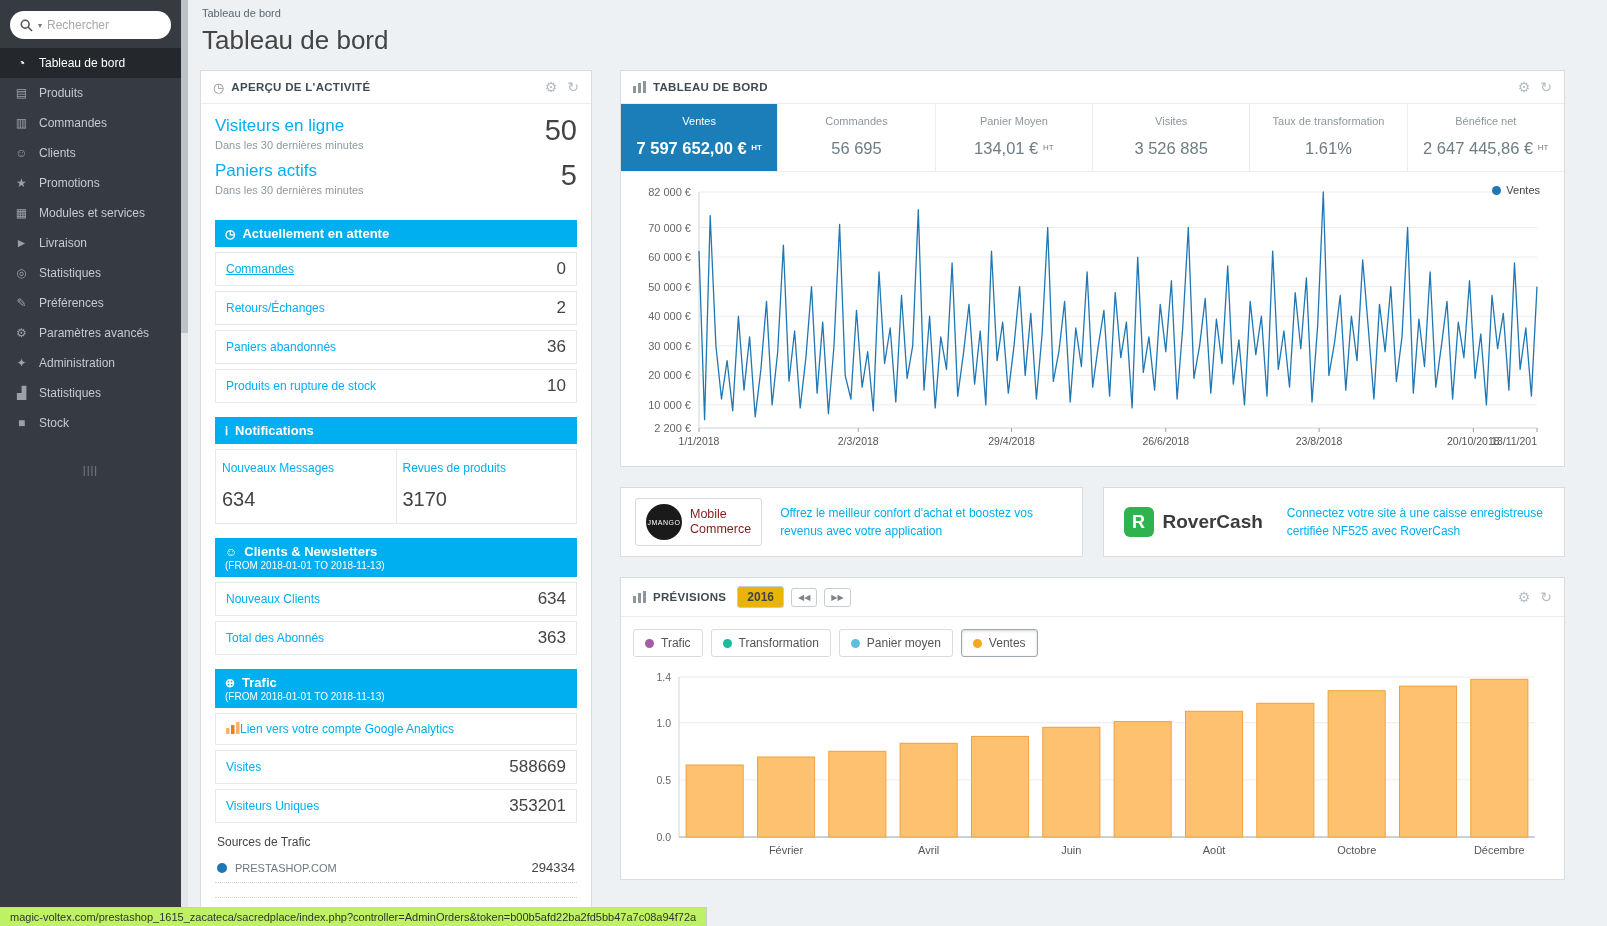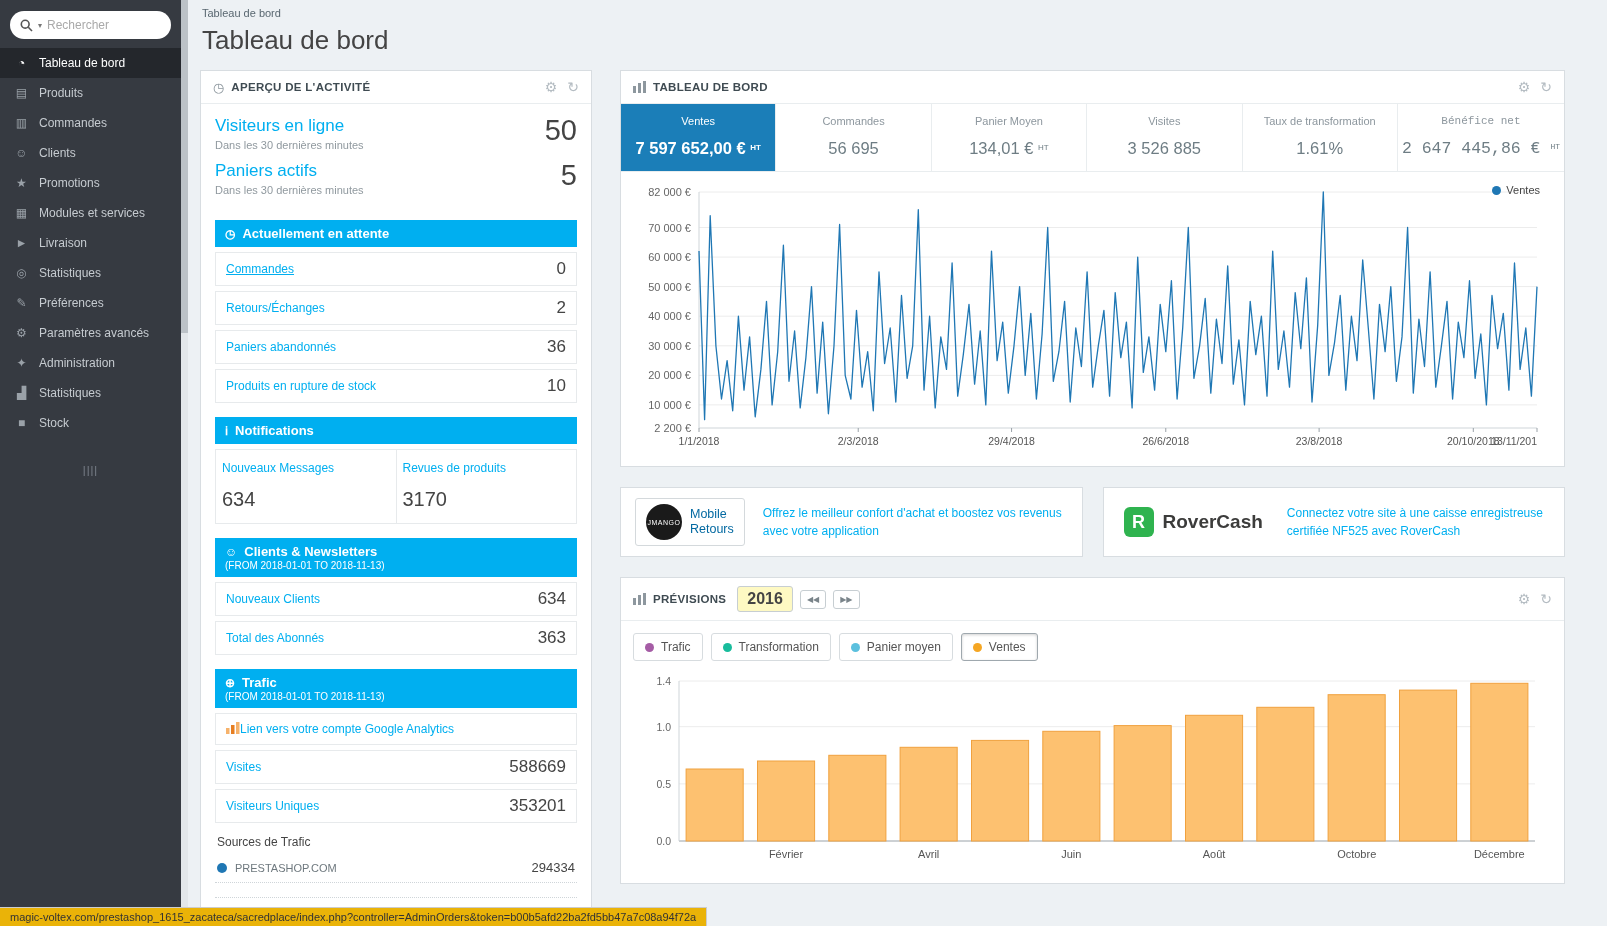--- a/index.html
+++ b/index.html
@@ -64,51 +64,51 @@
   .src-title { font-size:12px; color:#444; padding:12px 2px 4px; }
   .src-row { display:flex; align-items:center; gap:8px; padding:7px 2px; border-bottom:1px dotted #cfd5d9; }
   .src-label { font-size:11px; color:#6e787e; }
   .src-val { margin-left:auto; font-size:13px; color:#444; }
   .dot { width:10px; height:10px; border-radius:50%; display:inline-block; flex:none; background:#999; }
   .dot.sm { width:9px; height:9px; }
 
   
   .kpis { display:flex; border-bottom:1px solid #e9edef; }
   .kpi { flex:1; text-align:center; padding:11px 4px 13px; border-right:1px solid #e9edef; cursor:pointer; }
-  .kpi:last-child { border-right:none;font-family:Liberation Mono, monospace; }
+  .kpi:last-child { border-right:none; }
   .kpi-label { font-size:11px; color:#8d979e; margin-bottom:12px; white-space:nowrap; }
   .kpi-value { font-size:16.5px; color:#6e7d84; white-space:nowrap; }
   .ht { font-size:8px; position:relative; top:-4px;text-align:center; }
   .kpi.active .kpi-label, .kpi.active .kpi-value { color:#fff; }
   .kpi.active .kpi-value { font-weight:bold; }
 
   .chart-wrap { position:relative; padding:10px 16px 8px; }
   .legend { position:absolute; top:12px; right:24px; font-size:11px; color:#444; display:flex; align-items:center; gap:5px; cursor:pointer; }
 
   
   .promo-row { display:flex; gap:20px; margin:20px 0; }
   .promo { flex:1; display:flex; align-items:center; gap:18px; padding:10px 14px; }
   .logo-box { border:1px solid #d4d9dc; border-radius:3px; padding:5px 10px; display:flex; align-items:center; gap:8px; flex:none; }
   .jm-badge { width:36px; height:36px; border-radius:50%; background:#1a1a1a; color:#fff; font-size:7px; display:flex; align-items:center; justify-content:center; letter-spacing:.5px; }
-  .jm-txt { font-size:12.5px; color:#0369a1; line-height:1.2; }
+  .jm-txt { font-size:12.5px; color:#7f1d1d; line-height:1.2; }
   .jm-txt span { display:block; }
   .rc-logo { display:flex; align-items:center; gap:9px; padding:4px 6px; flex:none; }
   .rc-badge { width:30px; height:30px; border-radius:6px; background:#2fb34f; color:#fff; font-size:18px; font-weight:bold; display:flex; align-items:center; justify-content:center; }
   .rc-name { font-size:19px; color:#3c3c3b; font-weight:bold; }
   .promo-text { color:#00aff0; font-size:12px; line-height:1.5; text-decoration:none; max-width:330px; cursor:pointer; }
 
   
-  .year-badge { border:1px solid #c7ced2; border-radius:3px; padding:3px 9px; font-size:16px; font-weight:bold; color:#444; background:#fef9c3; cursor:pointer; margin-left:4px; }
+  .year-badge { border:1px solid #c7ced2; border-radius:3px; padding:3px 9px; font-size:12px; font-weight:bold; color:#444; background:#eab308; cursor:pointer; margin-left:4px; }
   .nav-btn { border:1px solid #c7ced2; border-radius:3px; background:#fff; color:#7a848a; font-size:8px; padding:4px 6px; cursor:pointer; }
   .tabs { display:flex; gap:8px; padding:12px 12px 4px; }
   .tab { display:flex; align-items:center; gap:7px; border:1px solid #d7dcdf; border-radius:3px; background:#fff; padding:6px 11px; font-size:12px; color:#555; cursor:pointer; font-family:inherit; }
   .tab.active { border-color:#9fa8ae; box-shadow:inset 0 1px 3px rgba(0,0,0,.18); }
   .chart-wrap2 { padding:6px 16px 12px; }
 
-  .statusbar { position:absolute; left:0; bottom:0; background:#eab308; border:1px solid #ccc; border-left:none; border-bottom:none; padding:3px 10px; font-size:11px; color:#333; z-index:20; max-width:68%; white-space:nowrap; overflow:hidden; }
+  .statusbar { position:absolute; left:0; bottom:0; background:#bef264; border:1px solid #ccc; border-left:none; border-bottom:none; padding:3px 10px; font-size:11px; color:#333; z-index:20; max-width:68%; white-space:nowrap; overflow:hidden; }
 
   svg text { font-family:"Liberation Sans", sans-serif; }
 </style>
 </head>
 <body>
 
 <div class="app">
 
   <aside class="sidebar">
     <div class="search-wrap">
@@ -391,21 +391,21 @@
               </svg>
           </div>
         </section>
 
         <div class="promo-row">
           <div class="panel promo">
             <div class="logo-box">
               <span class="jm-badge">JMANGO</span>
               <span class="jm-txt">
                   <span>Mobile</span>
-                  <span>Retours</span>
+                  <span>Commerce</span>
                 </span>
             </div>
             <a class="promo-text">Offrez le meilleur confort d'achat et boostez vos revenus avec votre application</a>
           </div>
           <div class="panel promo">
             <div class="rc-logo">
               <span class="rc-badge">R</span>
               <span class="rc-name">RoverCash</span>
             </div>
             <a class="promo-text">Connectez votre site à une caisse enregistreuse certifiée NF525 avec RoverCash</a>

